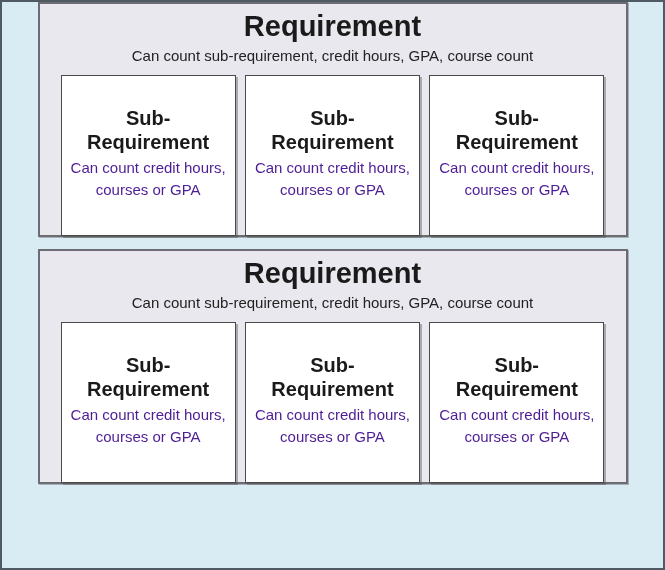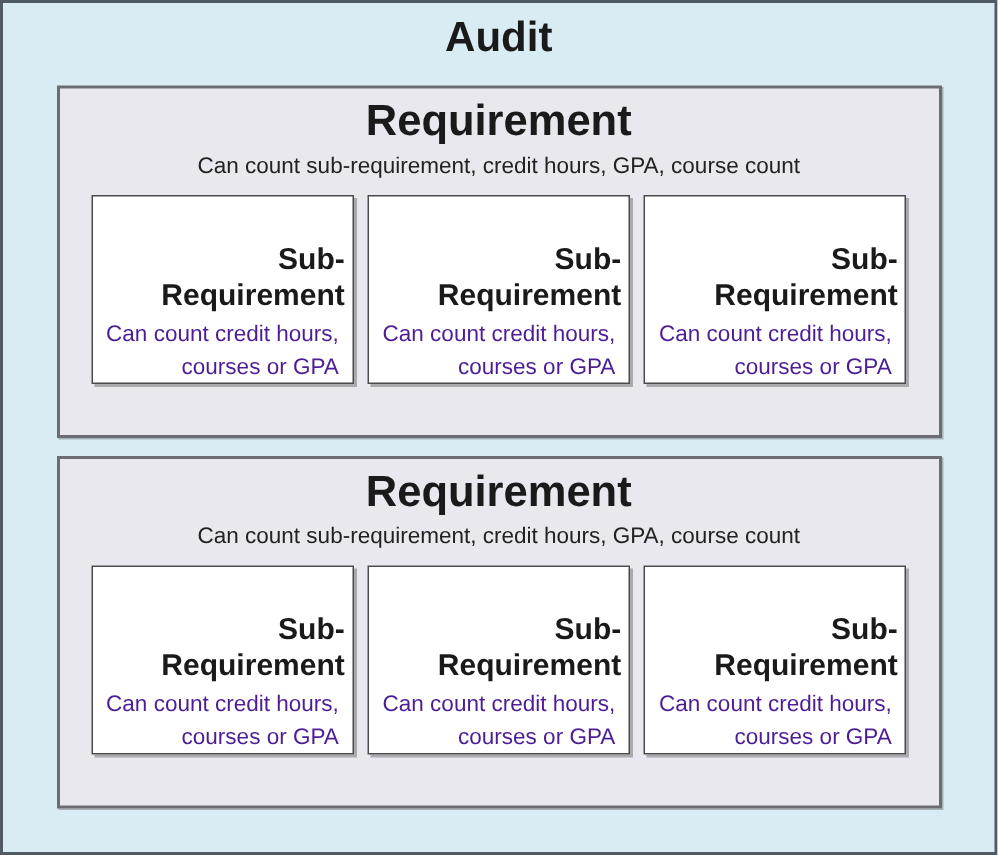--- a/index.html
+++ b/index.html
@@ -55,45 +55,44 @@
     color: #222222;
   }
   .sub-row {
     display: flex;
     gap: 9px;
     padding: 0 21px;
     margin-top: 9px;
   }
   .sub-box {
     flex: 1;
-    height: 126px;
+    height: 161px;
     background: var(--sub-bg);
     border: 1px solid var(--sub-border);
     box-shadow: 2px 2px 0 rgba(75,75,75,0.40);
-    text-align: right;
+    text-align: center;
     padding: 30px 5px 0 5px;
   }
   .sub-title {
     font-size: 20px;
     font-weight: bold;
     line-height: 1.2;
   }
   .sub-text {
     font-size: 15px;
     line-height: 1.45;
     margin-top: 3px;
     padding: 0 4px;
     color: #4c1d95;
   }
 </style>
 </head>
 <body>
 
 <div class="audit">
-  <div class="audit-title">Audit</div>
 
   <div class="requirement">
     <div class="req-title">Requirement</div>
     <div class="req-subtitle">Can count sub-requirement, credit hours, GPA, course count</div>
     <div class="sub-row">
       <div class="sub-box">
         <div class="sub-title">Sub-Requirement</div>
         <div class="sub-text">Can count credit hours, courses or GPA</div>
       </div>
       <div class="sub-box">

